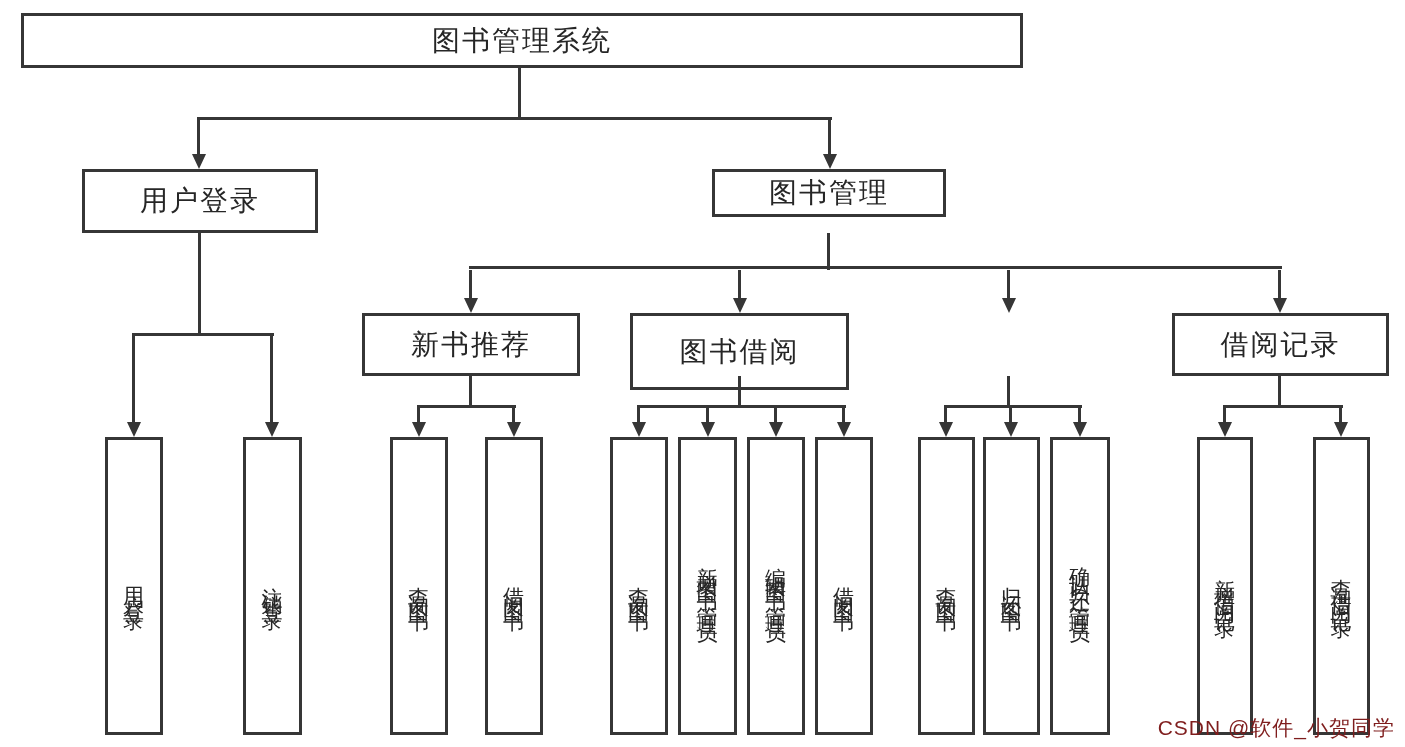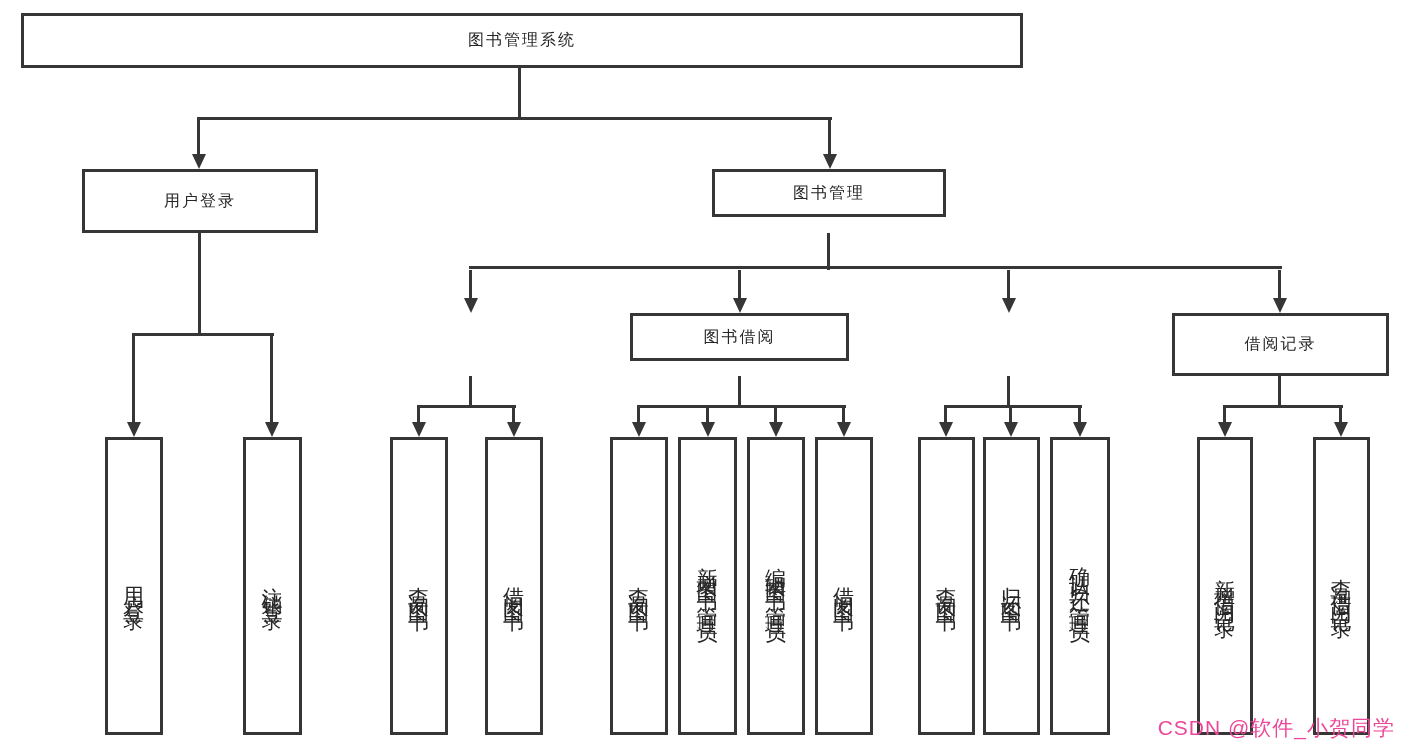--- a/index.html
+++ b/index.html
@@ -5,53 +5,56 @@
   html,body{margin:0;padding:0;background:#fff;}
   #stage{
     position:relative;width:1405px;height:747px;background:#ffffff;
     font-family:"Liberation Sans","DejaVu Sans",sans-serif;overflow:hidden;
   }
   .node{
     position:absolute;box-sizing:border-box;background:#ffffff;
     border:3px solid #363636;display:flex;align-items:center;justify-content:center;
     color:#262626;
   }
-  .node .lbl{font-size:16px;letter-spacing:2px;white-space:nowrap;}
+  .node .lbl{font-size:28px;letter-spacing:2px;white-space:nowrap;}
   .leaf .lbl{
     writing-mode:vertical-rl;text-orientation:mixed;
     font-size:21px;letter-spacing:8px;line-height:1;white-space:nowrap;
   }
   .vline,.hline{position:absolute;background:#363636;}
   .arrow{
     position:absolute;width:0;height:0;
     border-left:7px solid transparent;border-right:7px solid transparent;
     border-top:15px solid #363636;
   }
   .watermark{
     position:absolute;right:10px;bottom:5px;
-    font-size:21px;color:#ec4899;letter-spacing:1px;z-index:5;white-space:nowrap;
+    font-size:21px;color:#7f1d1d;letter-spacing:1px;z-index:5;white-space:nowrap;
   }
 </style>
 </head>
 <body>
 
 <div id="stage">
 
   <div class="node" style="left:21px;top:13px;width:1002px;height:55px">
     <span class="lbl">图书管理系统</span>
   </div>
 
   <div class="node" style="left:82px;top:169px;width:236px;height:64px">
     <span class="lbl">用户登录</span>
   </div>
   <div class="node" style="left:712px;top:169px;width:234px;height:48px">
     <span class="lbl">图书管理</span>
   </div>
 
-  <div class="node" style="left:630px;top:313px;width:219px;height:48px">
+  <div class="node" style="left:362px;top:313px;width:218px;height:63px">
+    <span class="lbl">新书推荐</span>
+  </div>
+  <div class="node" style="left:630px;top:313px;width:219px;height:77px">
     <span class="lbl">图书借阅</span>
   </div>
   <div class="node" style="left:1172px;top:313px;width:217px;height:63px">
     <span class="lbl">借阅记录</span>
   </div>
 
   <div class="node leaf" style="left:105px;top:437px;width:58px;height:298px">
     <span class="lbl">用户登录</span>
   </div>
   <div class="node leaf" style="left:243px;top:437px;width:59px;height:298px">

